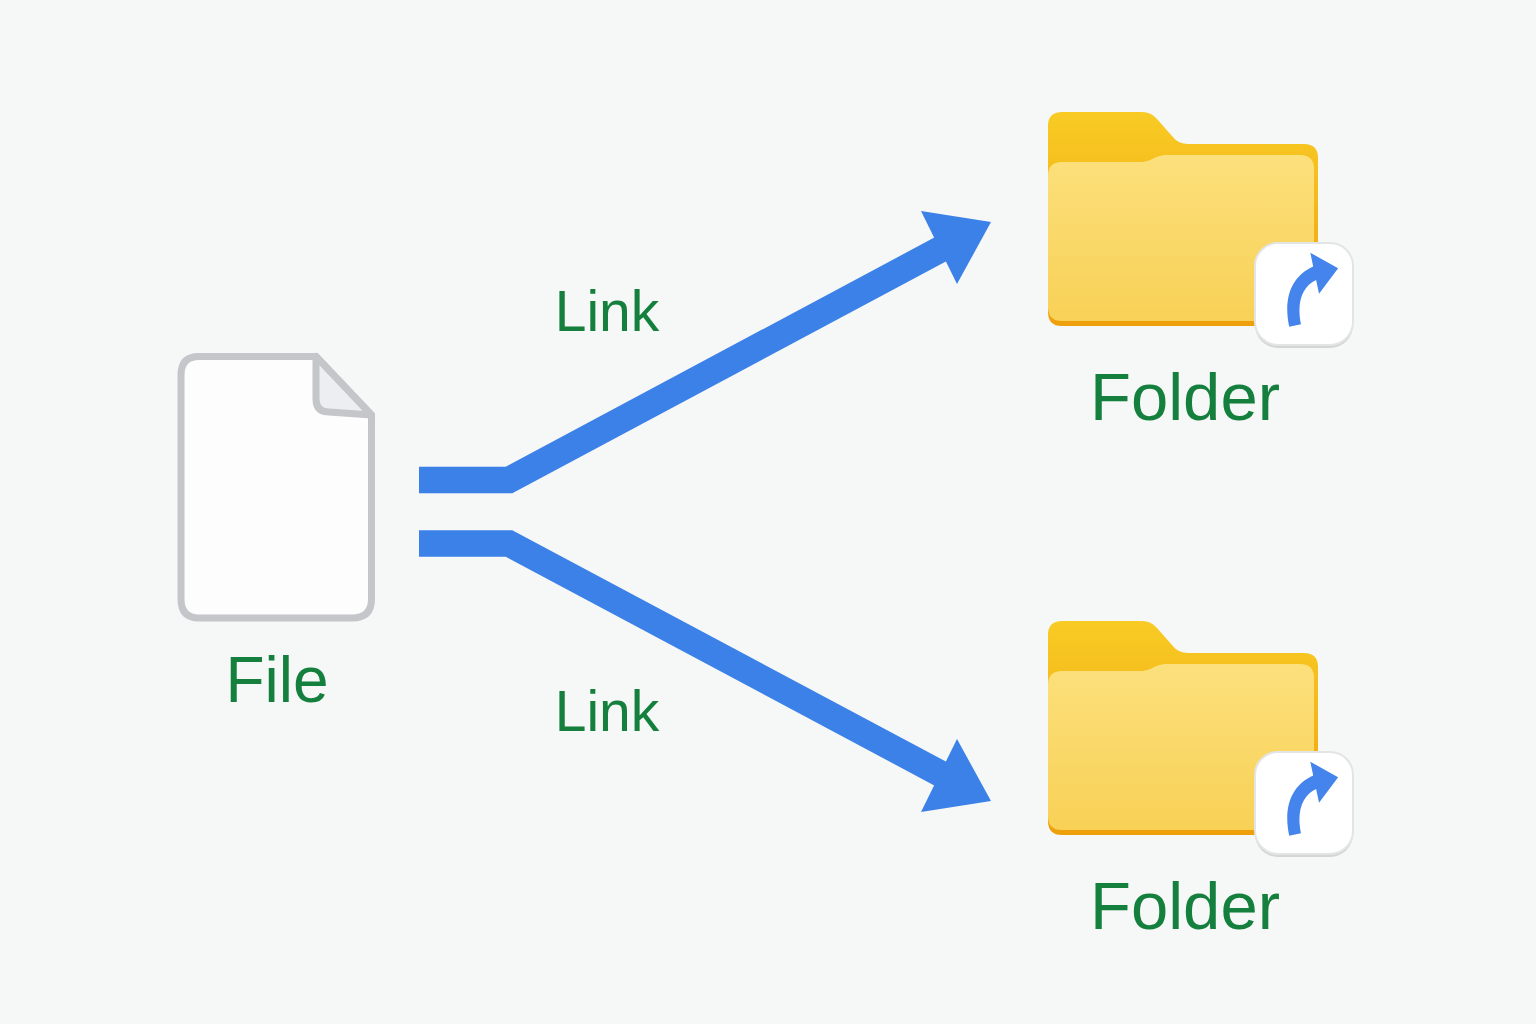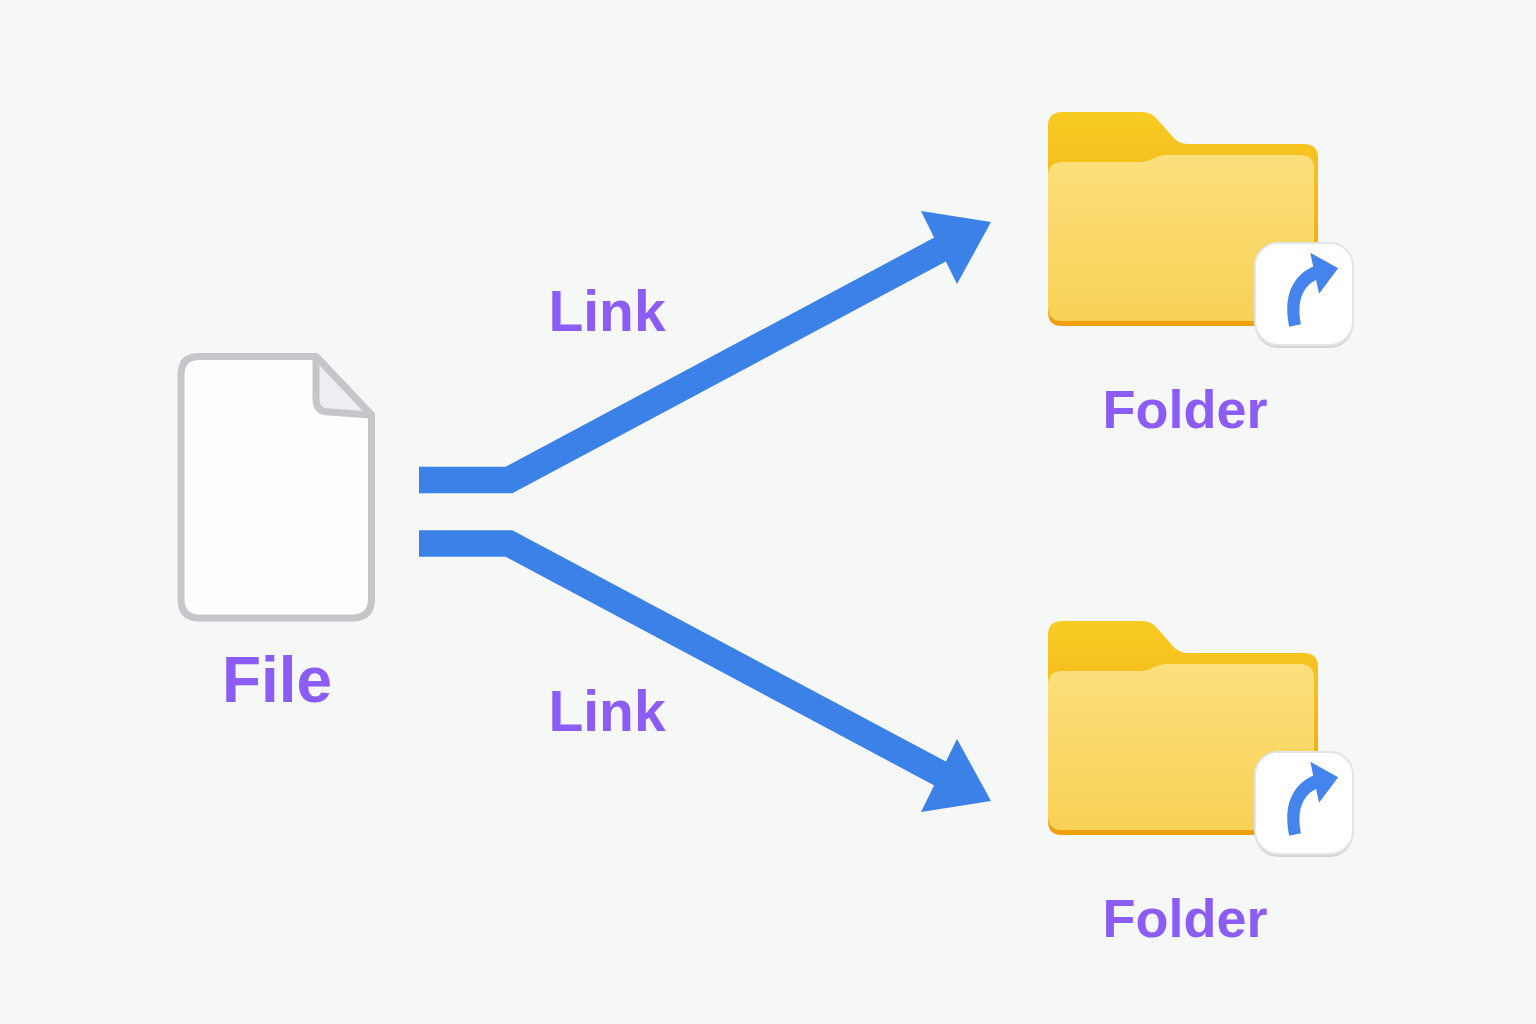--- a/index.html
+++ b/index.html
@@ -8,28 +8,28 @@
     width: 1536px;
     height: 1024px;
     background: #F6F7F7;
     overflow: hidden;
     font-family: "Liberation Sans", sans-serif;
   }
   .abs { position: absolute; }
   .node-label {
     position: absolute;
     transform: translateX(-50%);
-    font-weight: 700;
-    color: #8b5cf6;
+    font-weight: 400;
+    color: #15803d;
     white-space: nowrap;
     line-height: 1;
     letter-spacing: 0px;
   }
   .file-label   { font-size: 64px; }
-  .folder-label { font-size: 54px; margin-top: 19px; }
+  .folder-label { font-size: 67px; }
   .link-label   { font-size: 57px; }
   svg { display: block; }
 </style>
 </head>
 <body>
 
 <div class="canvas">
 
   <svg class="abs" style="left:0;top:0" width="1536" height="1024" viewBox="0 0 1536 1024">
     <g>

